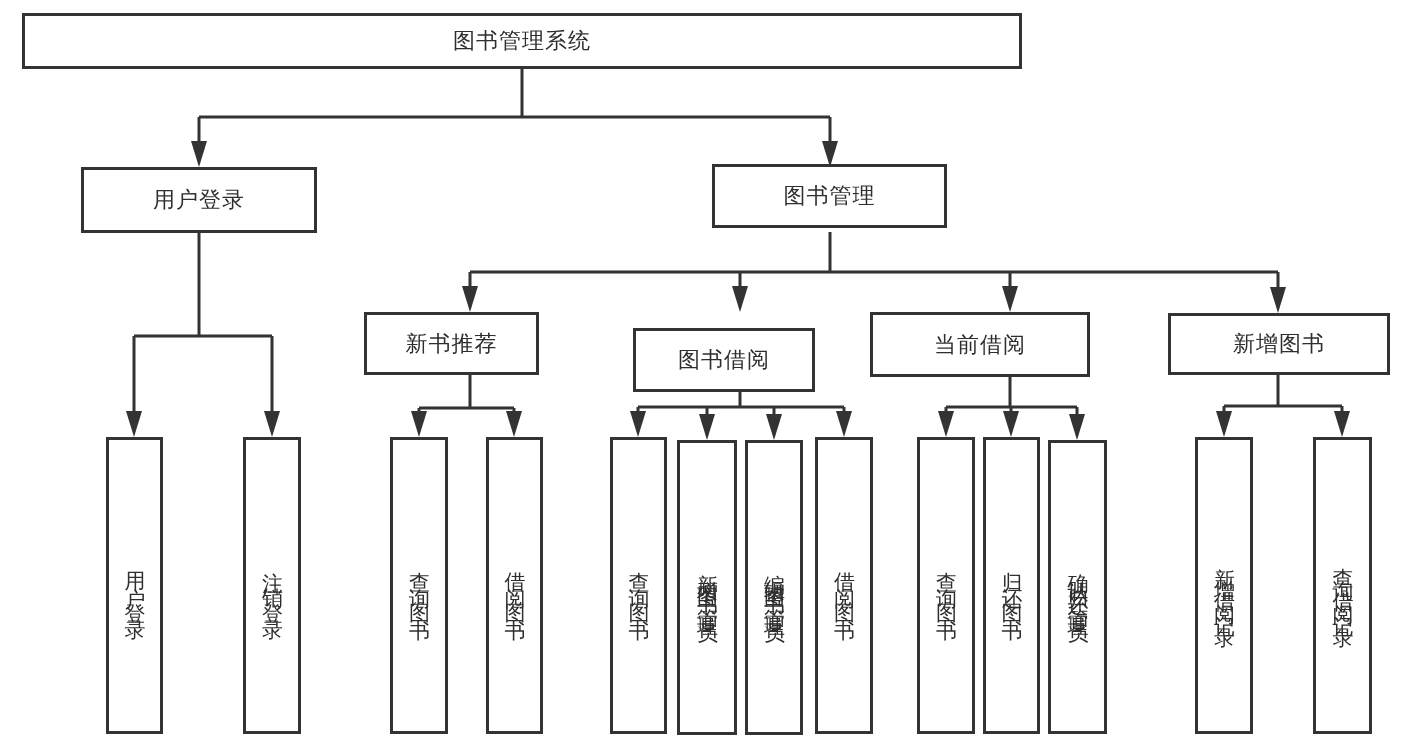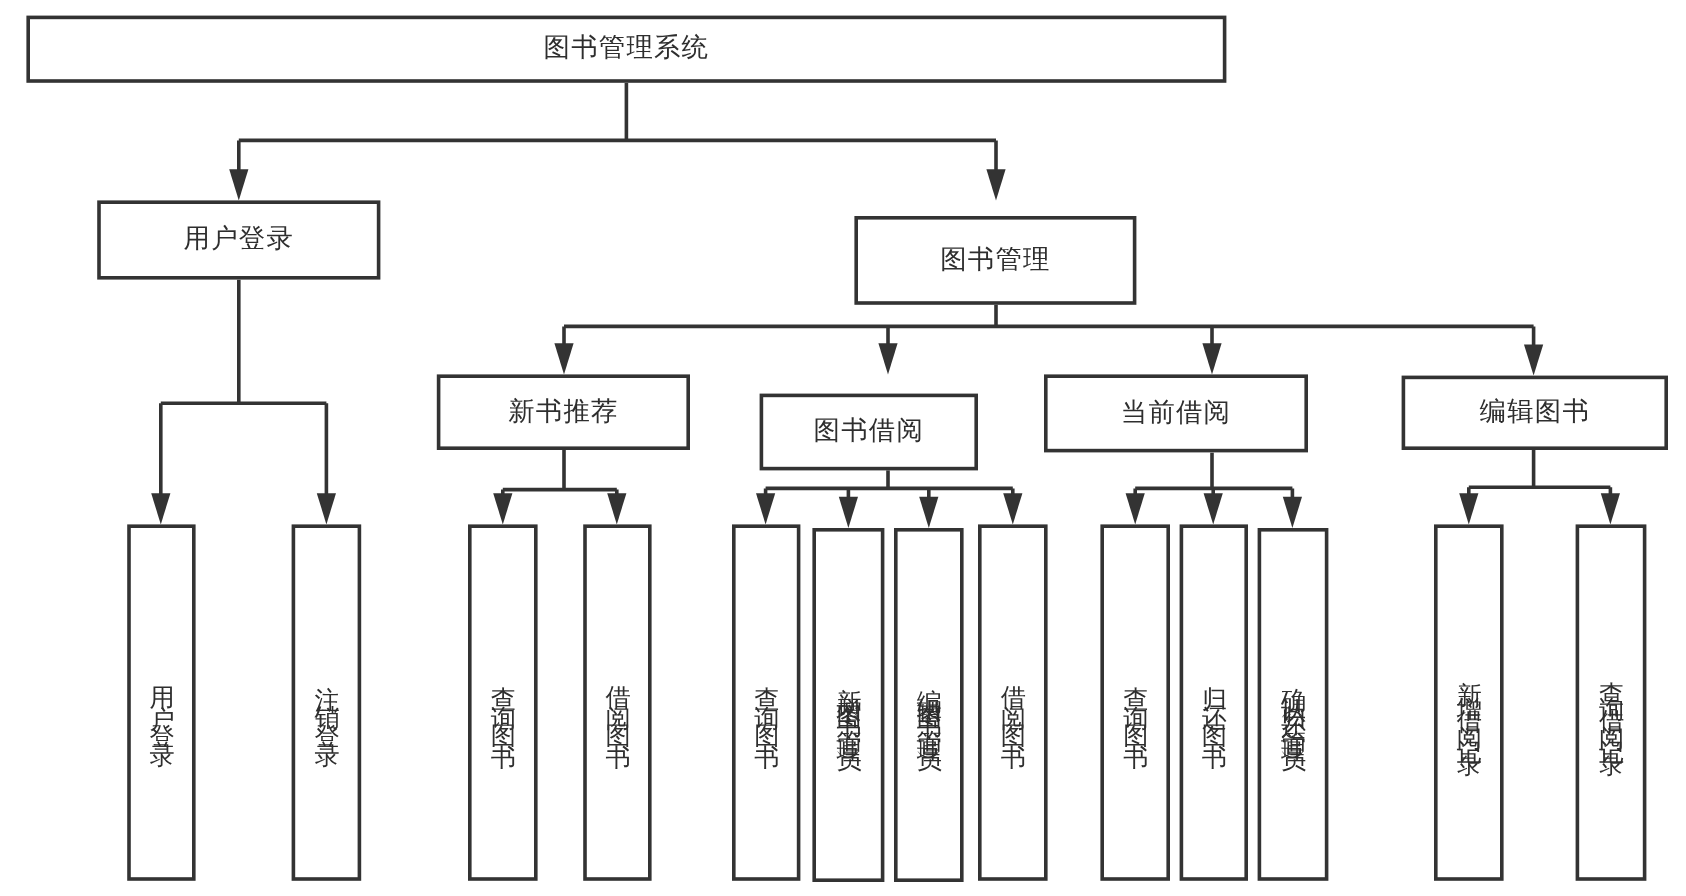--- a/index.html
+++ b/index.html
@@ -78,26 +78,26 @@
       <polygon points="1003,411 1019,411 1011,437" fill="#333333"></polygon>
       <polygon points="1069,414 1085,414 1077,440" fill="#333333"></polygon>
       <path d="M1278 375 V406 M1224 406 H1342 M1224 406 V425 M1342 406 V425" fill="none" stroke="#333333" stroke-width="3"></path>
       <polygon points="1216,411 1232,411 1224,437" fill="#333333"></polygon>
       <polygon points="1334,411 1350,411 1342,437" fill="#333333"></polygon>
     </svg>
 
   <div class="box h" style="left:22px;top:13px;width:1000px;height:56px">图书管理系统</div>
 
   <div class="box h" style="left:81px;top:167px;width:236px;height:66px">用户登录</div>
-  <div class="box h" style="left:712px;top:180px;width:235px;height:74px">图书管理</div>
+  <div class="box h" style="left:712px;top:164px;width:235px;height:64px">图书管理</div>
 
-  <div class="box h" style="left:364px;top:312px;width:211px;height:63px">新书推荐</div>
+  <div class="box h" style="left:364px;top:312px;width:175px;height:63px">新书推荐</div>
   <div class="box h" style="left:633px;top:328px;width:182px;height:64px">图书借阅</div>
   <div class="box h" style="left:870px;top:312px;width:220px;height:65px">当前借阅</div>
-  <div class="box h" style="left:1168px;top:313px;width:222px;height:62px">编辑图书</div>
+  <div class="box h" style="left:1168px;top:313px;width:222px;height:62px">新增图书</div>
 
   <div class="box v" style="left:106px;top:437px;width:57px;height:297px">用户登录</div>
   <div class="box v" style="left:243px;top:437px;width:58px;height:297px">注销登录</div>
 
   <div class="box v" style="left:390px;top:437px;width:58px;height:297px">查询图书</div>
   <div class="box v" style="left:486px;top:437px;width:57px;height:297px">借阅图书</div>
 
   <div class="box v" style="left:610px;top:437px;width:57px;height:297px">查询图书</div>
   <div class="box v sp-d" style="left:677px;top:440px;width:60px;height:295px">新增图书（管理员）</div>
   <div class="box v sp-d" style="left:745px;top:440px;width:58px;height:295px">编辑图书（管理员）</div>

